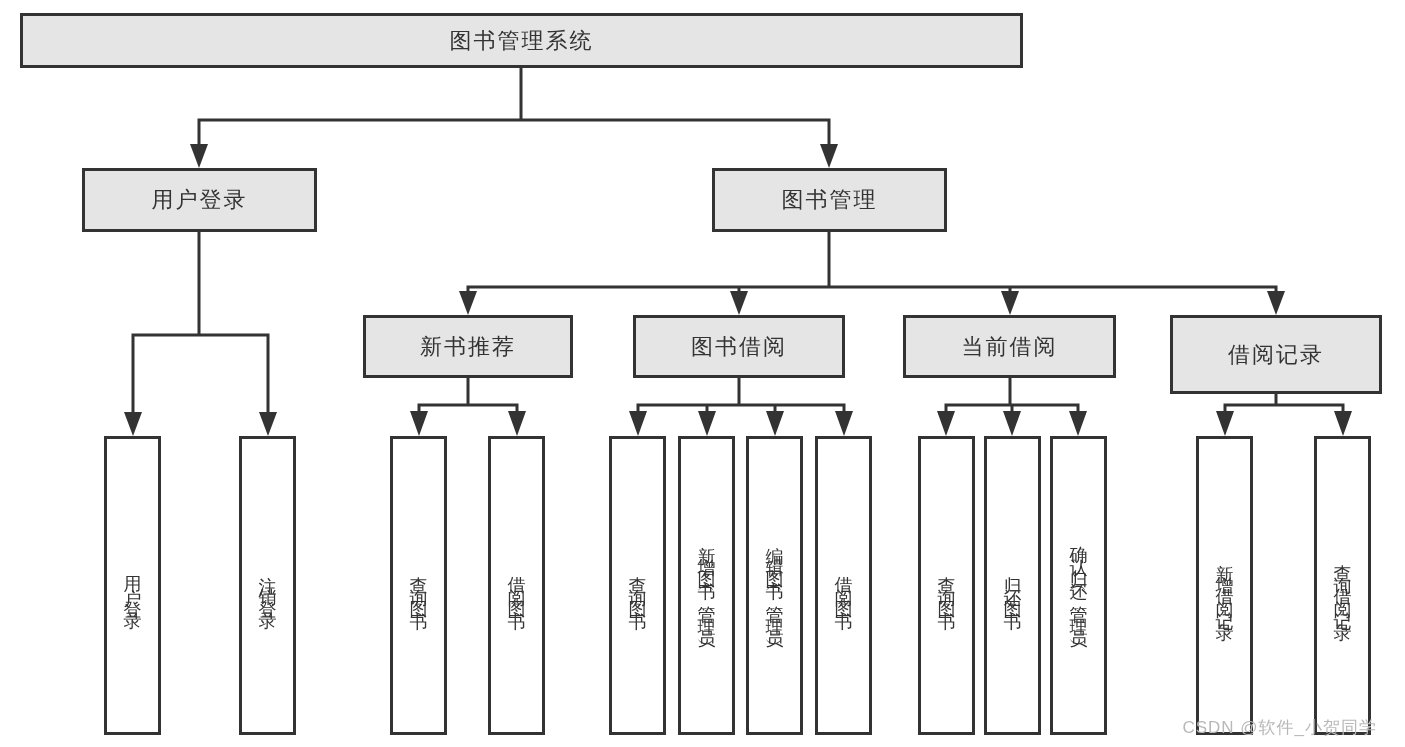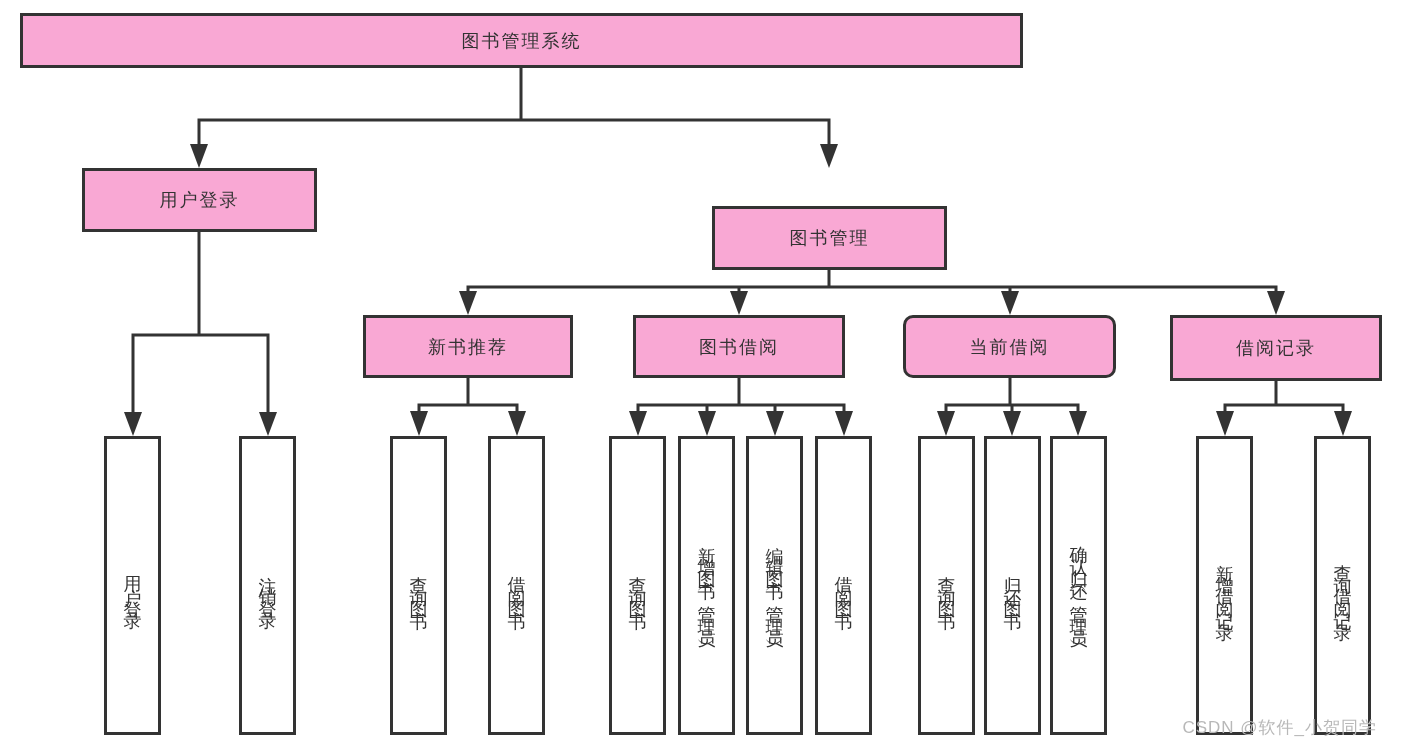--- a/index.html
+++ b/index.html
@@ -20,23 +20,23 @@
   .connectors{
     position:absolute;left:0;top:0;width:1405px;height:747px;
     pointer-events:none;
   }
   .ln{stroke:var(--line);stroke-width:3;fill:none;stroke-linecap:square;}
   .ah{fill:var(--line);stroke:none;}
   .box{
     position:absolute;
     box-sizing:border-box;
     border:3px solid var(--line);
-    background:#f9a8d4;
+    background:#e5e5e5;
     display:flex;align-items:center;justify-content:center;
-    font-size:18px;
+    font-size:22px;
     letter-spacing:2px;
     white-space:nowrap;
     font-family:Liberation Serif, serif;
   }
   .vbox{
     position:absolute;
     box-sizing:border-box;
     border:3px solid var(--line);
     background:#fff;
     display:flex;align-items:center;justify-content:center;
@@ -93,34 +93,34 @@
     </g>
   </svg>
 
   <div class="box" style="left:20px;top:13px;width:1003px;height:55px;">
     <span>图书管理系统</span>
   </div>
 
   <div class="box" style="left:82px;top:168px;width:235px;height:64px;">
     <span>用户登录</span>
   </div>
-  <div class="box" style="left:712px;top:168px;width:235px;height:64px;margin-top:38px;">
+  <div class="box" style="left:712px;top:168px;width:235px;height:64px;">
     <span>图书管理</span>
   </div>
 
   <div class="box" style="left:633px;top:315px;width:212px;height:63px;">
     <span>图书借阅</span>
   </div>
   <div class="box" style="left:363px;top:315px;width:210px;height:63px;">
     <span>新书推荐</span>
   </div>
-  <div class="box" style="left:903px;top:315px;width:213px;height:63px;border-radius:10px;">
+  <div class="box" style="left:903px;top:315px;width:213px;height:63px;">
     <span>当前借阅</span>
   </div>
-  <div class="box" style="left:1170px;top:315px;width:212px;height:66px;">
+  <div class="box" style="left:1170px;top:315px;width:212px;height:79px;">
     <span>借阅记录</span>
   </div>
 
   <div class="vbox" style="left:104px;top:436px;width:57px;height:299px;">
     <span class="vtxt">用户登录</span>
   </div>
   <div class="vbox" style="left:239px;top:436px;width:57px;height:299px;">
     <span class="vtxt">注销登录</span>
   </div>
 

